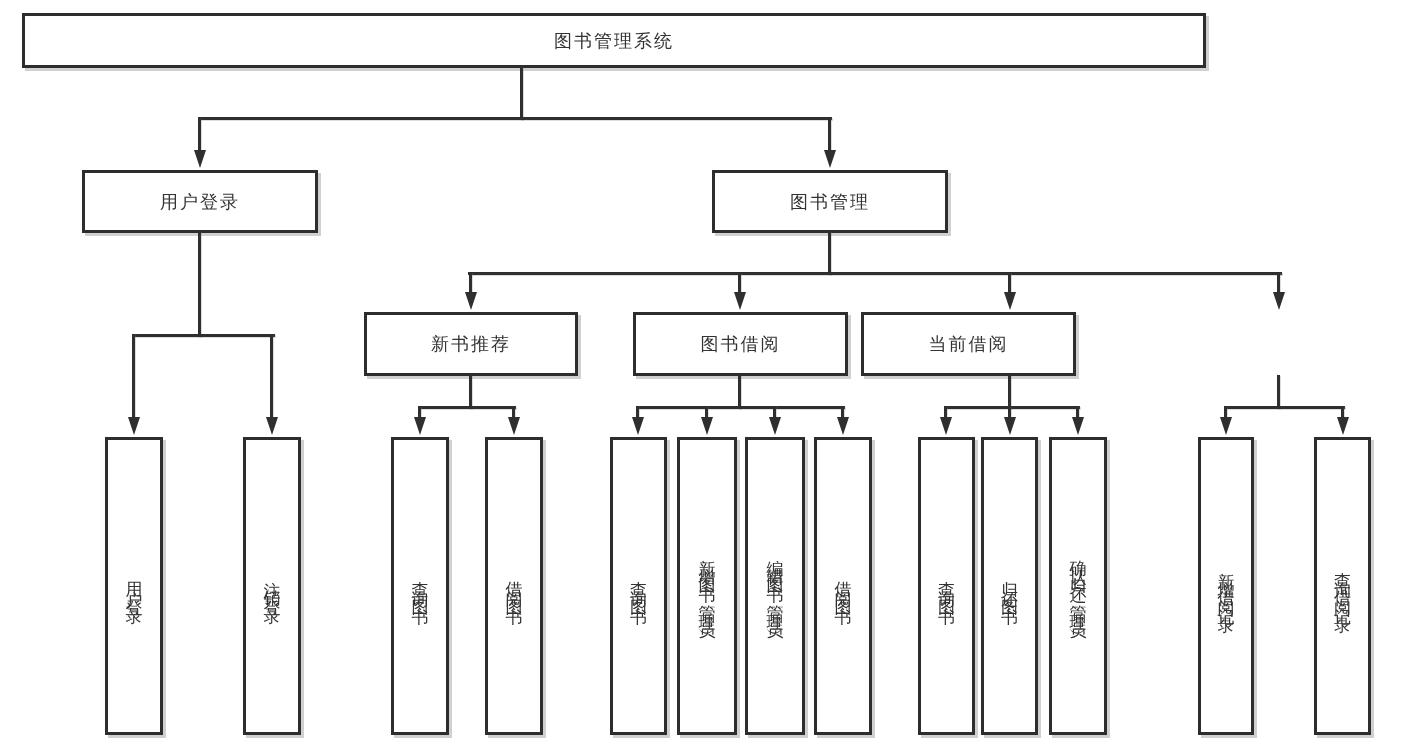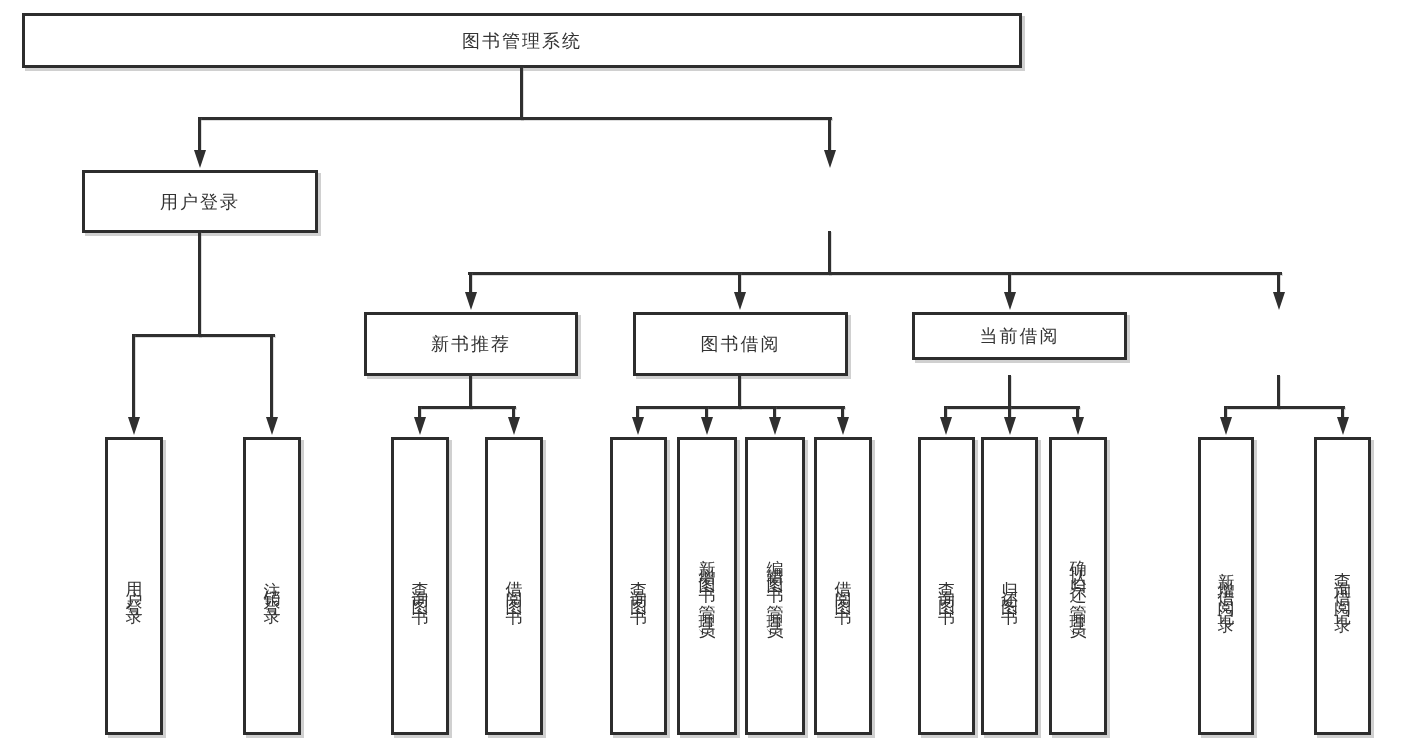--- a/index.html
+++ b/index.html
@@ -31,33 +31,36 @@
     position:absolute;top:716px;right:6px;
     font-size:17px;letter-spacing:1px;color:#a8a8a8;
     mix-blend-mode:multiply;white-space:nowrap;
   }
 </style>
 </head>
 <body>
 
 <div id="canvas">
 
-  <div class="hbox" style="left:22px;top:13px;width:1000px;height:55px;">
+  <div class="hbox" style="left:22px;top:13px;width:1184px;height:55px;">
     <span>图书管理系统</span>
   </div>
 
   <div class="ln" style="left:520px;top:66px;width:3px;height:54px;"></div>
   <div class="ln" style="left:198px;top:117px;width:634px;height:3px;"></div>
   <div class="ln" style="left:198px;top:117px;width:3px;height:35px;"></div>
   <div class="head" style="left:194px;top:150px;"></div>
   <div class="ln" style="left:828px;top:117px;width:3px;height:35px;"></div>
   <div class="head" style="left:824px;top:150px;"></div>
 
   <div class="hbox" style="left:82px;top:170px;width:236px;height:63px;">
     <span>用户登录</span>
+  </div>
+  <div class="hbox" style="left:712px;top:170px;width:236px;height:63px;">
+    <span>图书管理</span>
   </div>
 
   <div class="ln" style="left:198px;top:231px;width:3px;height:106px;"></div>
   <div class="ln" style="left:132px;top:334px;width:143px;height:3px;"></div>
   <div class="ln" style="left:132px;top:334px;width:3px;height:87px;"></div>
   <div class="head" style="left:128px;top:417px;"></div>
   <div class="ln" style="left:270px;top:334px;width:3px;height:87px;"></div>
   <div class="head" style="left:266px;top:417px;"></div>
 
   <div class="ln" style="left:828px;top:231px;width:3px;height:44px;"></div>
@@ -70,21 +73,21 @@
   <div class="head" style="left:1004px;top:292px;"></div>
   <div class="ln" style="left:1277px;top:272px;width:3px;height:22px;"></div>
   <div class="head" style="left:1273px;top:292px;"></div>
 
   <div class="hbox" style="left:364px;top:312px;width:214px;height:64px;">
     <span>新书推荐</span>
   </div>
   <div class="hbox" style="left:633px;top:312px;width:215px;height:64px;">
     <span>图书借阅</span>
   </div>
-  <div class="hbox" style="left:912px;top:312px;width:215px;height:48px;">
+  <div class="hbox" style="left:861px;top:312px;width:215px;height:64px;">
     <span>当前借阅</span>
   </div>
 
   <div class="ln" style="left:469px;top:375px;width:3px;height:34px;"></div>
   <div class="ln" style="left:418px;top:406px;width:98px;height:3px;"></div>
   <div class="ln" style="left:418px;top:406px;width:3px;height:15px;"></div>
   <div class="head" style="left:414px;top:417px;"></div>
   <div class="ln" style="left:512px;top:406px;width:3px;height:15px;"></div>
   <div class="head" style="left:508px;top:417px;"></div>
 

